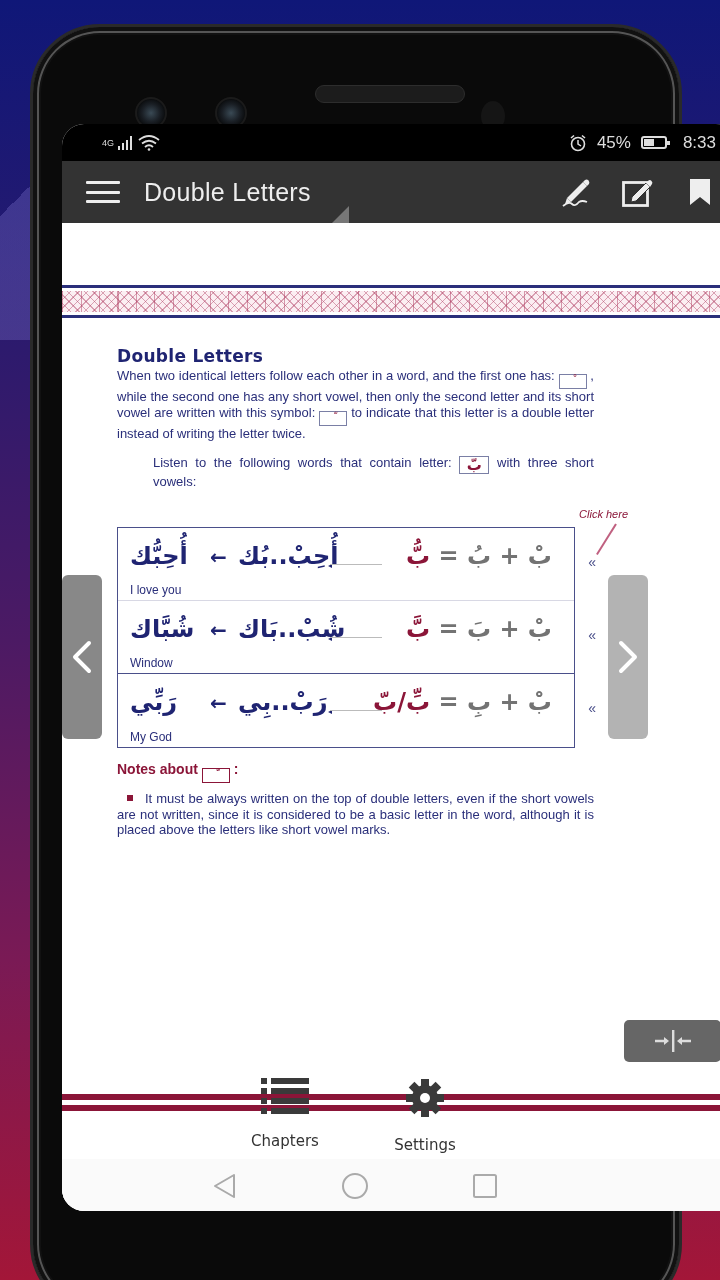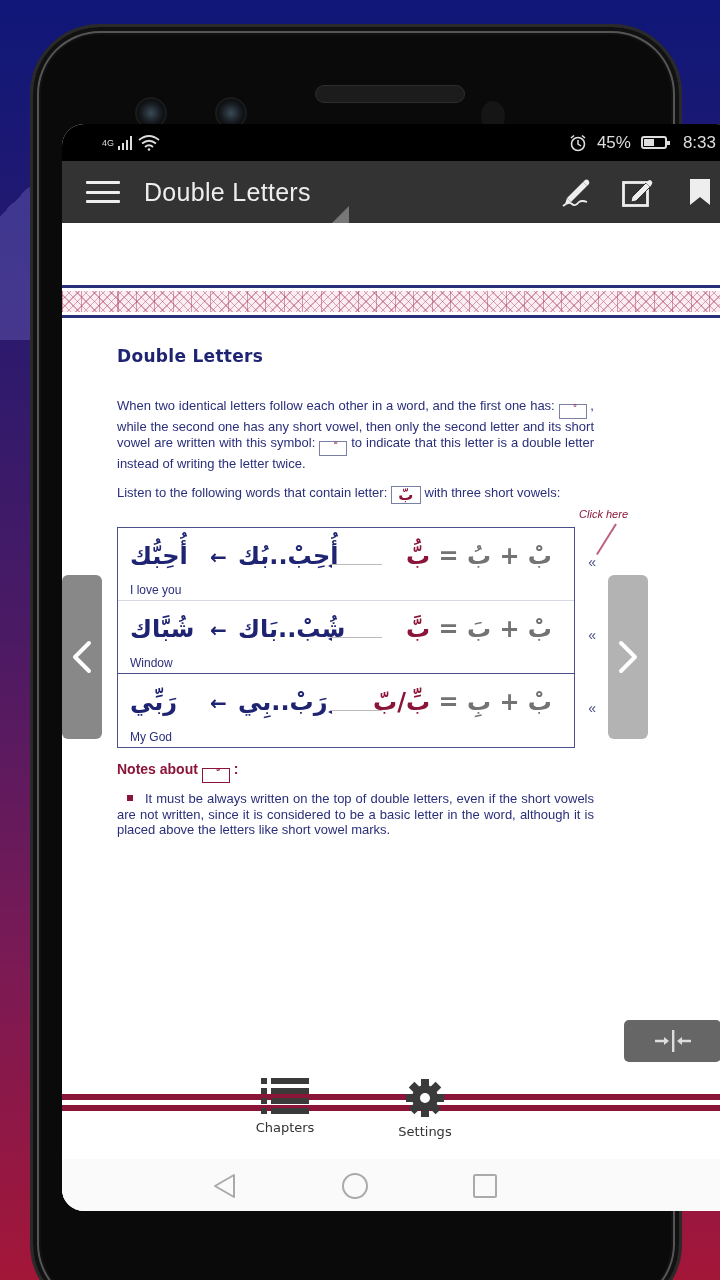--- a/index.html
+++ b/index.html
@@ -57,24 +57,24 @@
   .border-band .knot {
     position: absolute; top: 3px; bottom: 3px; left: 0; right: 0;
     background-color: #fbeef2;
     background-image:
       repeating-linear-gradient(45deg, rgba(176,64,100,0.45) 0 1px, transparent 1px 6px),
       repeating-linear-gradient(-45deg, rgba(176,64,100,0.45) 0 1px, transparent 1px 6px),
       repeating-linear-gradient(90deg, rgba(176,64,100,0.5) 0 1px, transparent 1px 18.5px);
   }
   .content { position: absolute; top: 123px; left: 55px; width: 477px; color: #2a2f7a; }
   .heading { font-size: 17px; font-weight: bold; color: #1f2472; letter-spacing: 0.3px; font-family: "DejaVu Sans", sans-serif; }
-  .para { font-size: 13px; line-height: 15.5px; text-align: justify; margin-top: 32px; color: #2a2f7a; }
+  .para { font-size: 13px; line-height: 15.5px; text-align: justify; margin-top: 2px; color: #2a2f7a; }
   .inline-box { display: inline-block; width: 28px; height: 15px; border: 1px solid #7a7fa5; vertical-align: -3px;
     text-align: center; font-size: 10px; color: #8b1538; line-height: 9px; background: #fff; }
-  .listen { margin-top: 14px; }
+  .listen { margin-top: 14px; margin-left: 36px; }
   .click-here { position: absolute; right: -34px; top: 162px; font-size: 11px; font-style: italic; color: #8b1538; }
   .click-arrow { position: absolute; right: -23px; top: 178px; width: 2px; height: 36px; background: #c06080; transform: rotate(32deg); transform-origin: top; }
 
   .word-table { position: absolute; top: 181px; left: 0; width: 458px; border: 1.5px solid #4a4f8a; }
   .word-row { position: relative; height: 73px; border-bottom: 1px solid #d8d8e4; }
   .word-row:last-child { border-bottom: none; }
   .word-row.second { border-bottom: 1.5px solid #4a4f8a; }
   .arabic { position: absolute; top: 14px; font-size: 24px; font-weight: bold; direction: rtl; font-family: "DejaVu Sans", sans-serif; white-space: nowrap; }
   .ar-result { left: 12px; color: #1f2472; }
   .ar-split { left: 142px; color: #1f2472; }
@@ -93,21 +93,21 @@
 
   .bottom-lines { position: absolute; top: 871px; left: 0; right: 0; height: 18px; }
   .bottom-lines .l1 { position: absolute; top: 0; left: 0; right: 0; height: 6px; background: #8b1538; }
   .bottom-lines .l2 { position: absolute; top: 11px; left: 0; right: 0; height: 6px; background: #8b1538; }
 
   .fit-btn { position: absolute; top: 896px; right: 17px; width: 97px; height: 42px; background: #666; border-radius: 5px;
     display: flex; align-items: center; justify-content: center; cursor: pointer; }
 
   .bottom-nav { position: absolute; top: 954px; left: 0; right: 0; height: 80px; }
   .nav-btn { position: absolute; top: 0; width: 120px; display: flex; flex-direction: column; align-items: center; cursor: pointer; }
-  .nav-btn .lbl { margin-top: 6px; font-size: 13px; color: #333; font-family: "DejaVu Sans", sans-serif; }
+  .nav-btn .lbl { margin-top: 18px; font-size: 15px; color: #333; font-family: "DejaVu Sans", sans-serif; }
 
   .sysnav { position: absolute; bottom: 0; left: 0; right: 0; height: 52px; background: #fafafa; display: flex; align-items: center; }
   .sysnav-btn { position: absolute; cursor: pointer; }
 
   .side-arrow { position: absolute; width: 40px; height: 164px; background: #888; border-radius: 6px; cursor: pointer;
     display: flex; align-items: center; justify-content: center; }
   .side-arrow.right { background: #b3b3b3; }
 </style>
 </head>
 <body>

